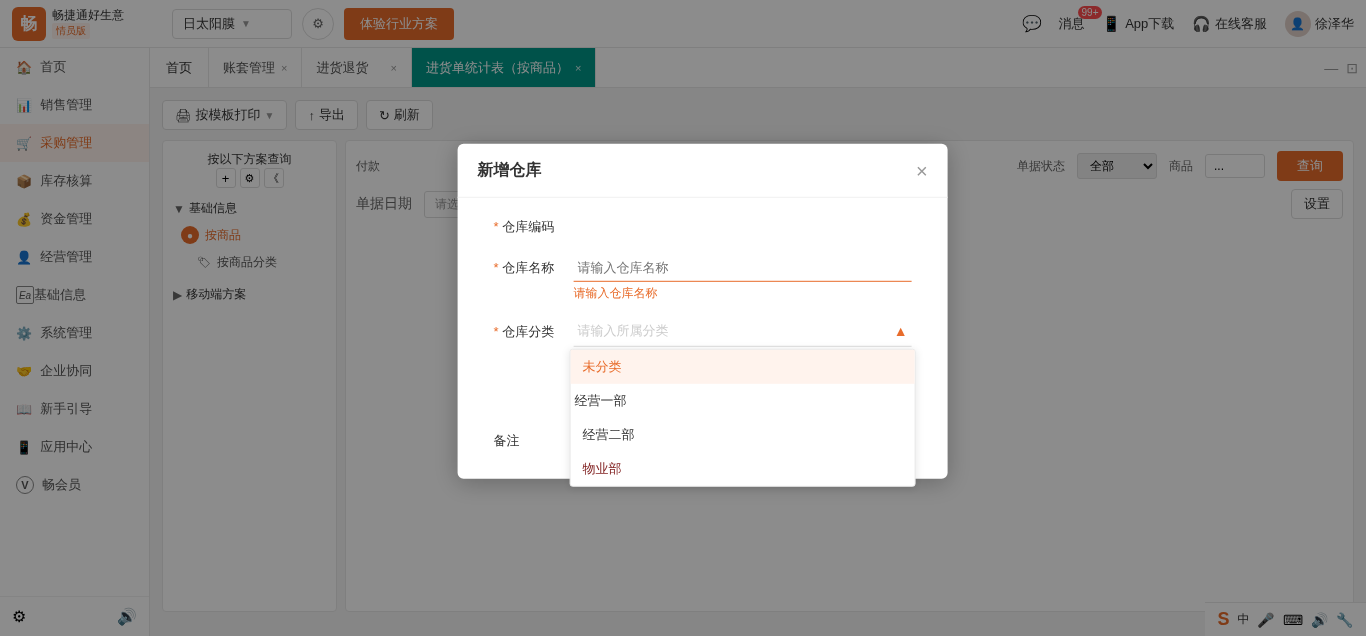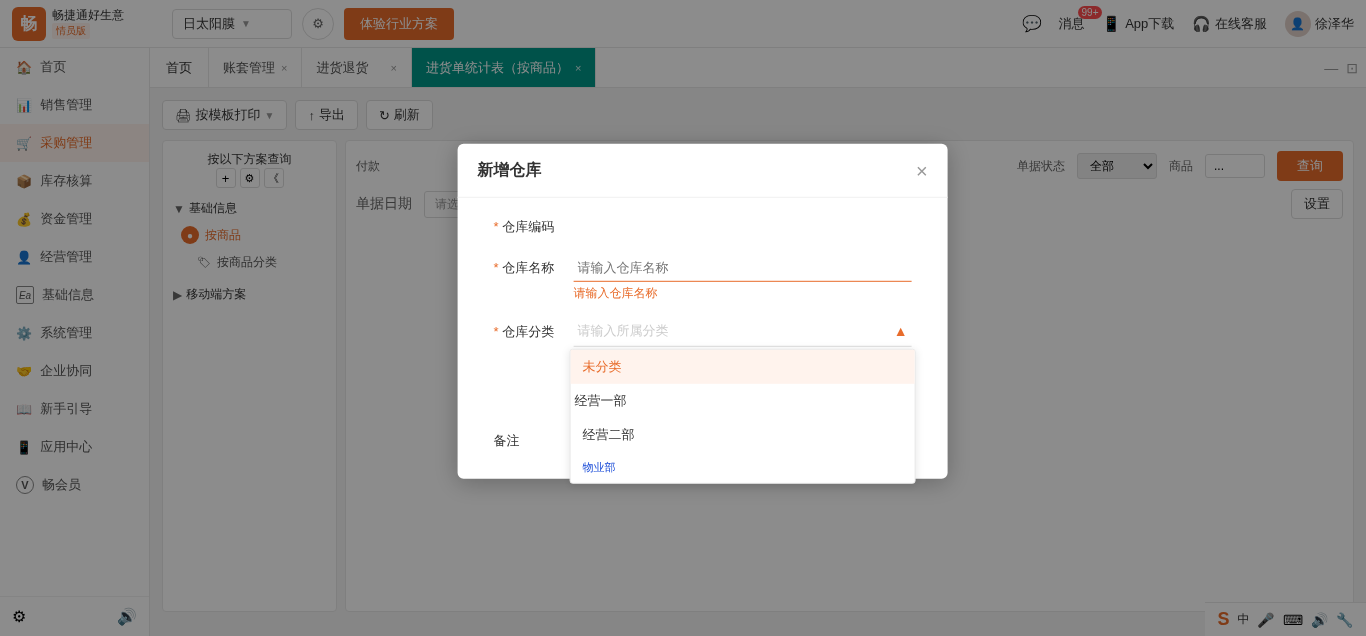--- a/index.html
+++ b/index.html
@@ -65,21 +65,21 @@
     <span>库存核算</span>
   </div>
   <div style="display:flex;align-items:center;gap:8px;padding:10px 16px;cursor:pointer;color:#555;font-size:13px;">
     <span>💰</span>
     <span>资金管理</span>
   </div>
   <div style="display:flex;align-items:center;gap:8px;padding:10px 16px;cursor:pointer;color:#555;font-size:13px;">
     <span>👤</span>
     <span>经营管理</span>
   </div>
-  <div style="display:flex;align-items:center;gap:8px;padding:10px 16px;cursor:pointer;color:#555;font-size:13px;">
+  <div style="display:flex;align-items:center;padding:10px 16px;cursor:pointer;color:#555;font-size:13px;">
     <span style="width:18px;height:18px;border:1px solid #888;border-radius:2px;display:inline-flex;align-items:center;justify-content:center;font-size:10px;font-style:italic;">Ea</span>
     <span>基础信息</span>
   </div>
   <div style="display:flex;align-items:center;gap:8px;padding:10px 16px;cursor:pointer;color:#555;font-size:13px;">
     <span>⚙️</span>
     <span>系统管理</span>
   </div>
   <div style="display:flex;align-items:center;gap:8px;padding:10px 16px;cursor:pointer;color:#555;font-size:13px;">
     <span>🤝</span>
     <span>企业协同</span>
@@ -255,21 +255,21 @@
           <div style="position:absolute;top:calc(100% + 2px);left:-4px;right:-4px;background:#fff;border:1px solid #e8e8e8;border-radius:3px;box-shadow:0 2px 8px rgba(0,0,0,0.1);z-index:300;">
             <div style="padding:8px 12px;cursor:pointer;color:#e86c2b;font-size:13px;background:#fff3ed;">
               <span>未分类</span>
             </div>
             <div style="padding:8px 4px;cursor:pointer;color:#333;font-size:13px;">
               <span>经营一部</span>
             </div>
             <div style="padding:8px 12px;cursor:pointer;color:#333;font-size:13px;">
               <span>经营二部</span>
             </div>
-            <div style="padding:8px 12px;cursor:pointer;color:#1d4ed8;font-size:11px;">
+            <div style="padding:8px 12px;cursor:pointer;color:#7f1d1d;font-size:13px;">
               <span>物业部</span>
             </div>
           </div>
         </div>
       </div>
     </div>
 
     <div style="display:flex;align-items:center;gap:8px;margin-bottom:8px;margin-top:80px;">
       <div style="width:72px;color:#333;font-size:13px;flex-shrink:0;">
         <span>备注</span>

